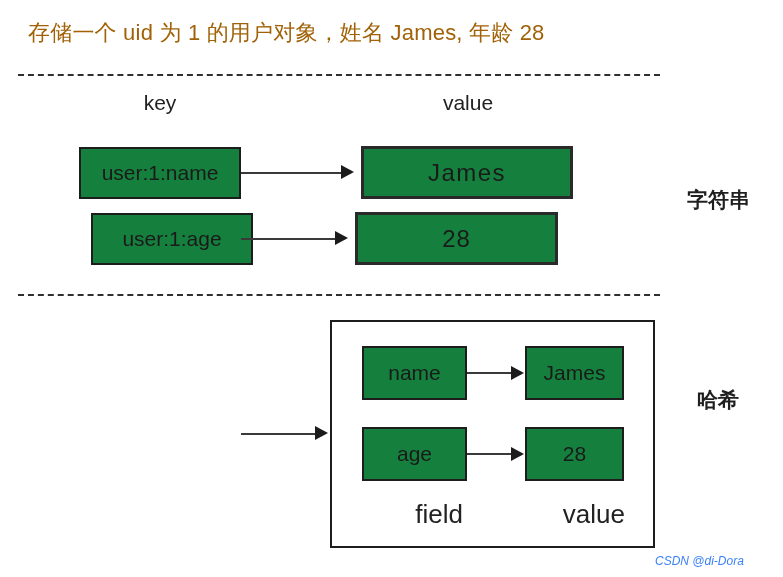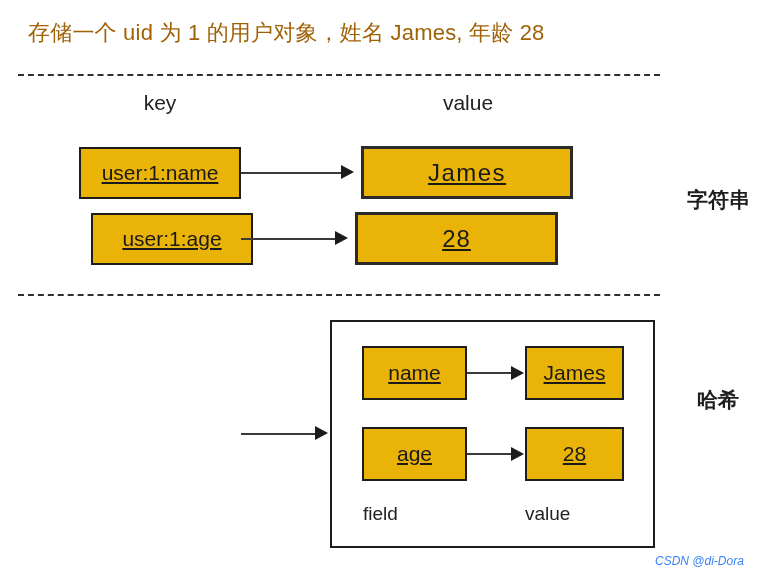--- a/index.html
+++ b/index.html
@@ -49,26 +49,25 @@
     color: #222222;
     text-align: center;
     white-space: nowrap;
   }
   #header-key   { left: 110px; top: 90px; width: 100px; }
   #header-value { left: 408px; top: 90px; width: 120px; }
 
   
   .box {
     box-sizing: border-box;
-    background: #eab308;
+    background: #15803d;
     display: flex;
     align-items: center;
     justify-content: center;
     white-space: nowrap;
-    text-decoration: underline;
   }
   .box-thin  { border: 2px solid #1d1d1d; }
   .box-thick { border: 3px solid #2a2a2a; }
 
   
   #box-key-name {
     left: 79px; top: 147px; width: 162px; height: 52px;
     font-size: 21px;
   }
   #box-key-age {
@@ -133,24 +132,24 @@
     left: 525px; top: 427px; width: 99px; height: 54px;
     font-size: 21px;
   }
 
   #arrow4-line { left: 467px; top: 372px; width: 46px; }
   #arrow4-head { left: 511px; top: 366px; }
   #arrow5-line { left: 467px; top: 453px; width: 46px; }
   #arrow5-head { left: 511px; top: 447px; }
 
   .sub-label {
-    font-size: 19px;
+    font-size: 26px;
     line-height: 26px;
     color: #222222;
-    text-align: left;
+    text-align: right;
     white-space: nowrap;
   }
   #label-field { left: 363px; top: 501px; width: 100px; }
   #label-value { left: 525px; top: 501px; width: 100px; }
 
   
   .type-label {
     font-size: 21px;
     line-height: 26px;
     color: #1f1f1f;

